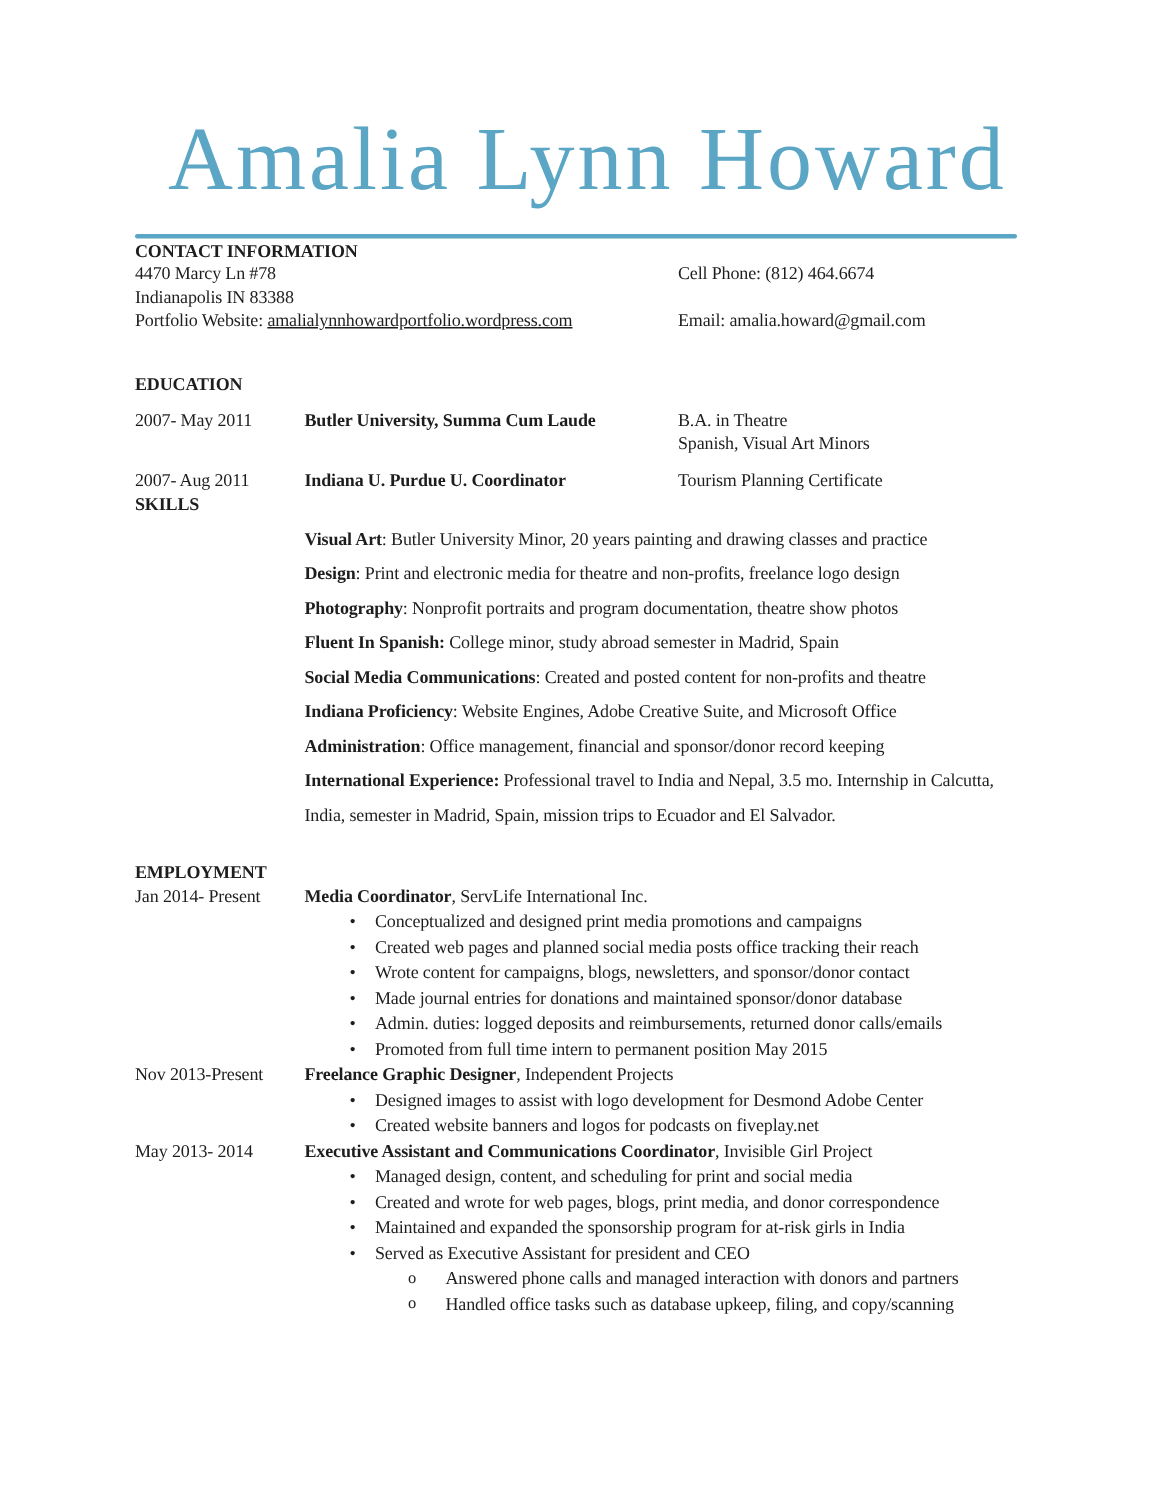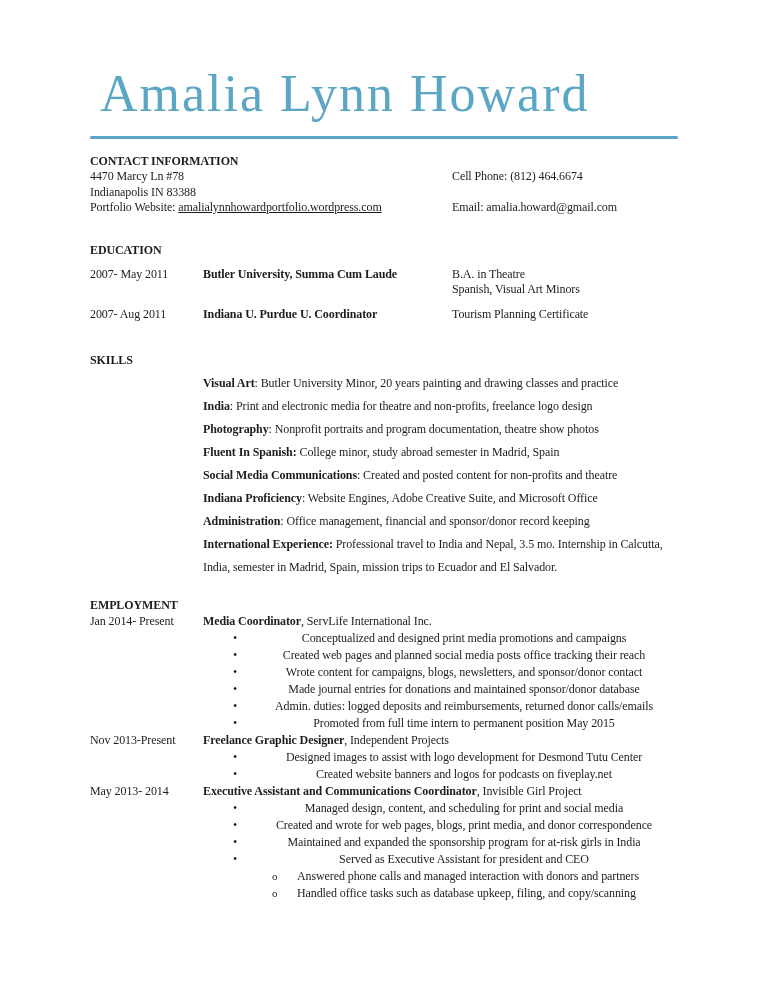--- a/index.html
+++ b/index.html
@@ -6,57 +6,57 @@
   .page {
     width: 768px; height: 994px; box-sizing: border-box;
     padding: 56px 90px 0 90px;
     background: #ffffff;
     font-family: "Liberation Serif", serif;
     font-size: 12px; color: #1d1d1d;
     letter-spacing: -0.1px;
     overflow: hidden;
   }
   .title {
-    margin: 0; font-weight: 400;
-    font-size: 52px; line-height: 76px;
+    margin: 12px; font-weight: 400;
+    font-size: 60px; line-height: 76px;
     letter-spacing: 2px; white-space: nowrap;
     color: var(--accent, #5ba6c4);
     padding-left: 10px;
     font-family: Liberation Serif, serif;
   }
   .rule { height: 3px; margin-top: 4px; background: var(--accent, #5ba6c4); border-radius: 2px; }
   .sec-heading { font-weight: 700; line-height: 16px; }
   b { font-weight: 700; }
 
   
-  .contact { margin-top: 14px; }
+  .contact { }
   .contact .line { line-height: 15.5px; }
   .cols { display: flex; }
   .col-left { width: 362px; flex: none; }
   .col-right { flex: 1; }
   .link { text-decoration: underline; color: inherit; cursor: pointer; }
 
   
   .education { margin-top: 26px; }
   .edu-row { display: flex; margin-top: 9px; line-height: 15.5px; }
   .dates-col { width: 113px; flex: none; }
   .school-col { width: 249px; flex: none; font-weight: 700; }
   .detail-col { flex: 1; }
 
   
-  .skills { margin-top: 30px; }
+  .skills { }
   .skills-body { margin-left: 113px; margin-top: 4px; line-height: 23px; }
 
   
   .employment { margin-top: 18px; }
   .job { line-height: 17px; }
   .job-head { display: flex; }
   .job-main { flex: 1; }
   .bullets { margin: 0; padding: 0 0 0 160px; list-style: none; }
-  .bullets li { position: relative; text-align: center; }
+  .bullets li { position: relative; }
   .bullets li::before { content: "\2022"; position: absolute; left: -17px; }
   .subbullets { margin: 0; padding: 0 0 0 207px; list-style: none; }
   .subbullets li { position: relative; }
   .subbullets li::before { content: "o"; position: absolute; left: -25px; font-size: 11px; }
 </style>
 </head>
 <body>
 
 <div class="page" style="color: rgb(29, 29, 29);">
 
@@ -95,21 +95,21 @@
       <div class="detail-col">
         <div>Tourism Planning Certificate</div>
       </div>
     </div>
   </section>
 
   <section class="skills">
     <div class="sec-heading">SKILLS</div>
     <div class="skills-body">
       <div class="skill"><b>Visual Art</b><span>: Butler University Minor, 20 years painting and drawing classes and practice</span></div>
-      <div class="skill"><b>India</b><span>: Print and electronic media for theatre and non-profits, freelance logo design</span></div>
+      <div class="skill"><b>Design</b><span>: Print and electronic media for theatre and non-profits, freelance logo design</span></div>
       <div class="skill"><b>Photography</b><span>: Nonprofit portraits and program documentation, theatre show photos</span></div>
       <div class="skill"><b>Fluent In Spanish:</b><span> College minor, study abroad semester in Madrid, Spain</span></div>
       <div class="skill"><b>Social Media Communications</b><span>: Created and posted content for non-profits and theatre</span></div>
       <div class="skill"><b>Indiana Proficiency</b><span>: Website Engines, Adobe Creative Suite, and Microsoft Office</span></div>
       <div class="skill"><b>Administration</b><span>: Office management, financial and sponsor/donor record keeping</span></div>
       <div class="skill"><b>International Experience:</b><span> Professional travel to India and Nepal, 3.5 mo. Internship in Calcutta, India, semester in Madrid, Spain, mission trips to Ecuador and El Salvador.</span></div>
     </div>
   </section>
 
   <section class="employment">
@@ -129,21 +129,21 @@
         <li>Promoted from full time intern to permanent position May 2015</li>
       </ul>
     </div>
 
     <div class="job">
       <div class="job-head">
         <div class="dates-col">Nov 2013-Present</div>
         <div class="job-main"><b>Freelance Graphic Designer</b><span>, Independent Projects</span></div>
       </div>
       <ul class="bullets">
-        <li>Designed images to assist with logo development for Desmond Tutu Center</li>
+        <li>Designed images to assist with logo development for Desmond Adobe Center</li>
         <li>Created website banners and logos for podcasts on fiveplay.net</li>
       </ul>
     </div>
 
     <div class="job">
       <div class="job-head">
         <div class="dates-col">May 2013- 2014</div>
         <div class="job-main"><b>Executive Assistant and Communications Coordinator</b><span>, Invisible Girl Project</span></div>
       </div>
       <ul class="bullets">

